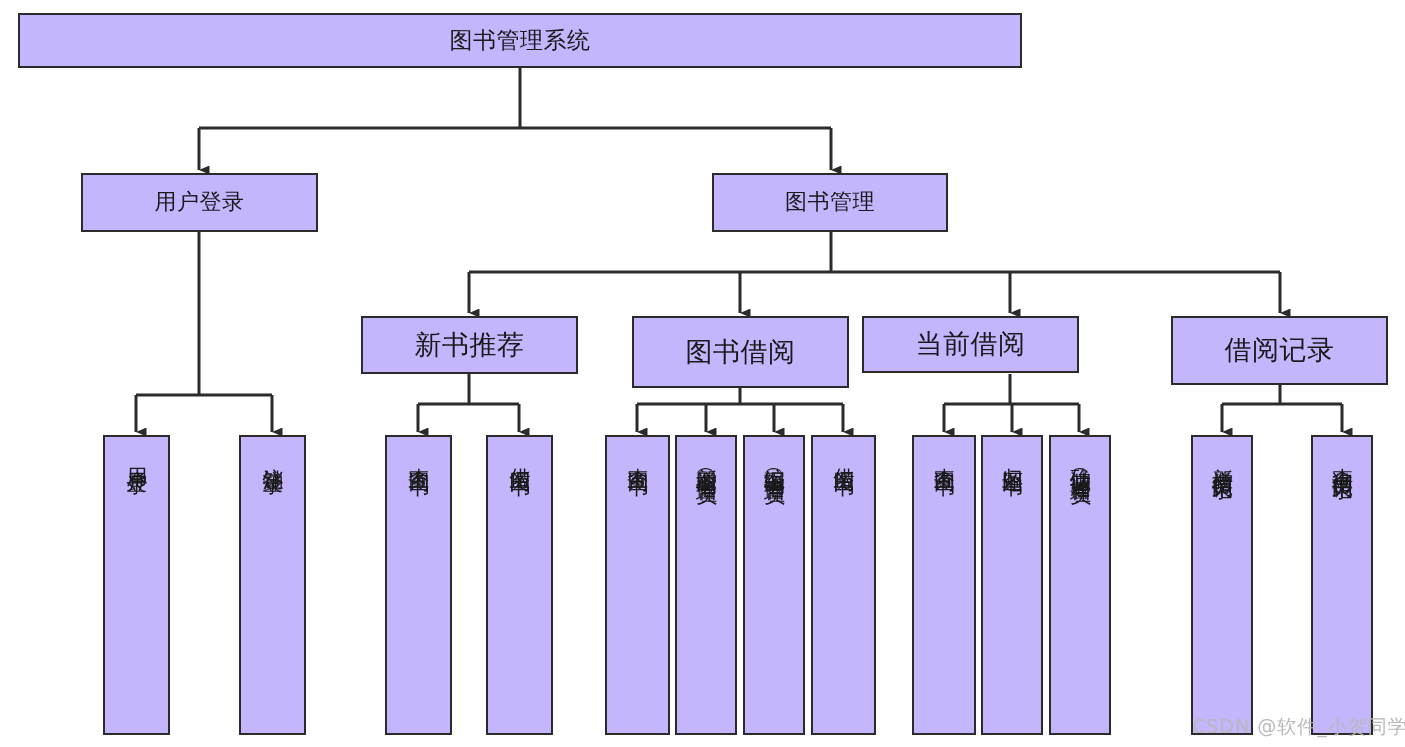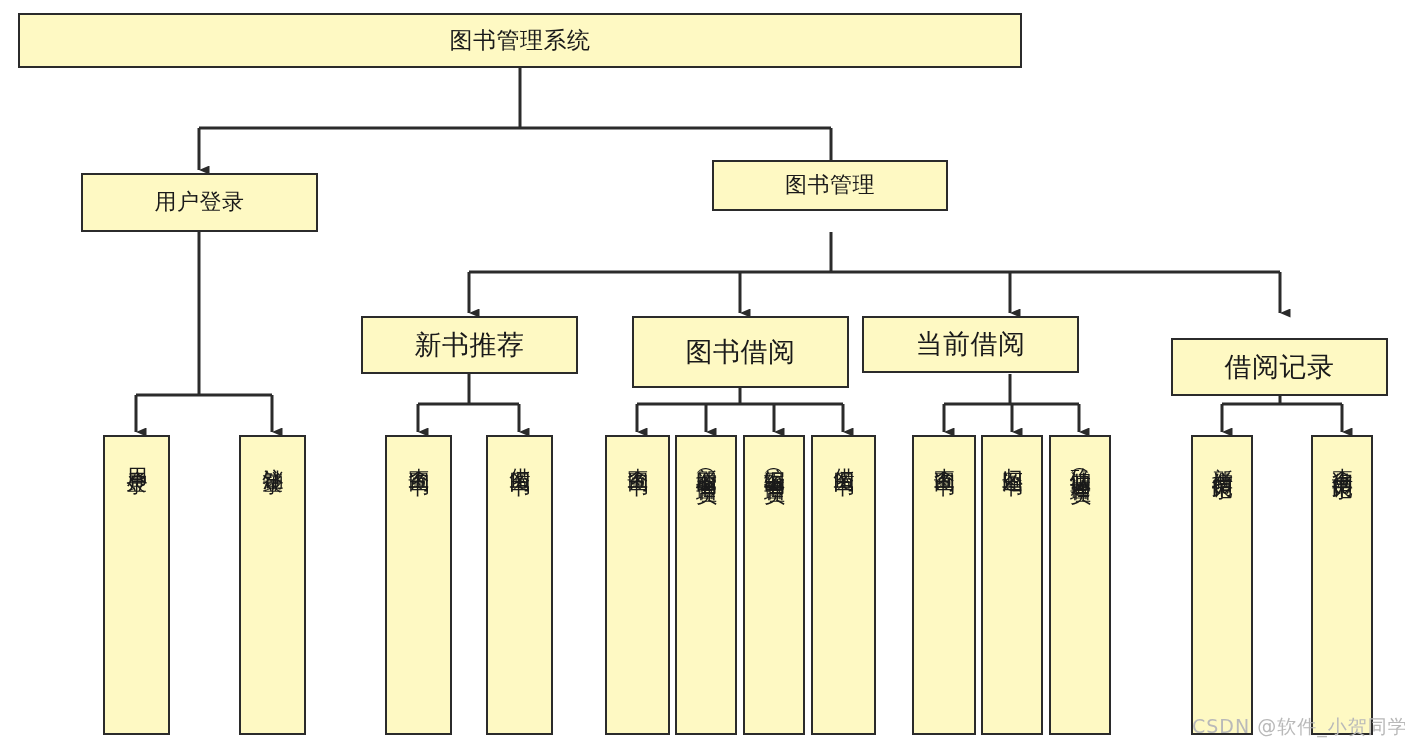--- a/index.html
+++ b/index.html
@@ -22,21 +22,21 @@
     position: absolute;
     left: 0;
     top: 0;
     width: 1405px;
     height: 747px;
   }
   .node {
     position: absolute;
     box-sizing: border-box;
     border: 2.5px solid #2b2b2b;
-    background: #fef9c3;
+    background: #c4b5fd;
     display: flex;
     align-items: center;
     justify-content: center;
     z-index: 3;
   }
   .node-label {
     color: #1a1a1a;
     font-size: 21px;
     line-height: 1.12;
     letter-spacing: 0.5px;
@@ -125,34 +125,34 @@
     </g>
   </svg>
 
   <div class="node lvl1" style="left:18px; top:13px; width:1004px; height:55px;">
     <span class="node-label">图书管理系统</span>
   </div>
 
   <div class="node lvl2" style="left:81px; top:173px; width:237px; height:59px;">
     <span class="node-label">用户登录</span>
   </div>
-  <div class="node lvl2" style="left:712px; top:160px; width:236px; height:51px;">
+  <div class="node lvl2" style="left:712px; top:173px; width:236px; height:59px;">
     <span class="node-label">图书管理</span>
   </div>
 
   <div class="node lvl3" style="left:361px; top:316px; width:217px; height:58px;">
     <span class="node-label">新书推荐</span>
   </div>
   <div class="node lvl3" style="left:632px; top:316px; width:217px; height:72px;">
     <span class="node-label">图书借阅</span>
   </div>
   <div class="node lvl3" style="left:862px; top:316px; width:217px; height:57px;">
     <span class="node-label">当前借阅</span>
   </div>
-  <div class="node lvl3" style="left:1171px; top:316px; width:217px; height:58px;margin-top:22px;">
+  <div class="node lvl3" style="left:1171px; top:316px; width:217px; height:69px;">
     <span class="node-label">借阅记录</span>
   </div>
 
   <div class="node vertical" style="left:103px; top:435px; width:67px; height:300px;">
     <span class="node-label">用户登录</span>
   </div>
   <div class="node vertical" style="left:239px; top:435px; width:67px; height:300px;">
     <span class="node-label">注销登录</span>
   </div>
 

